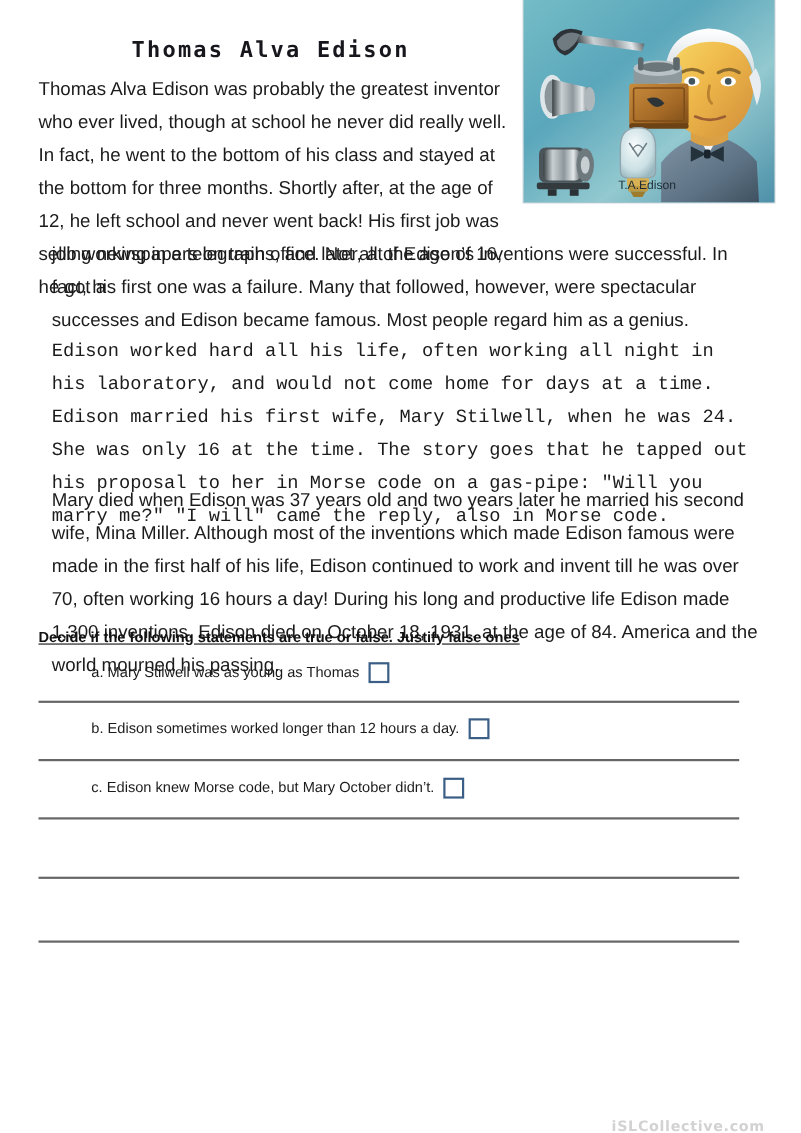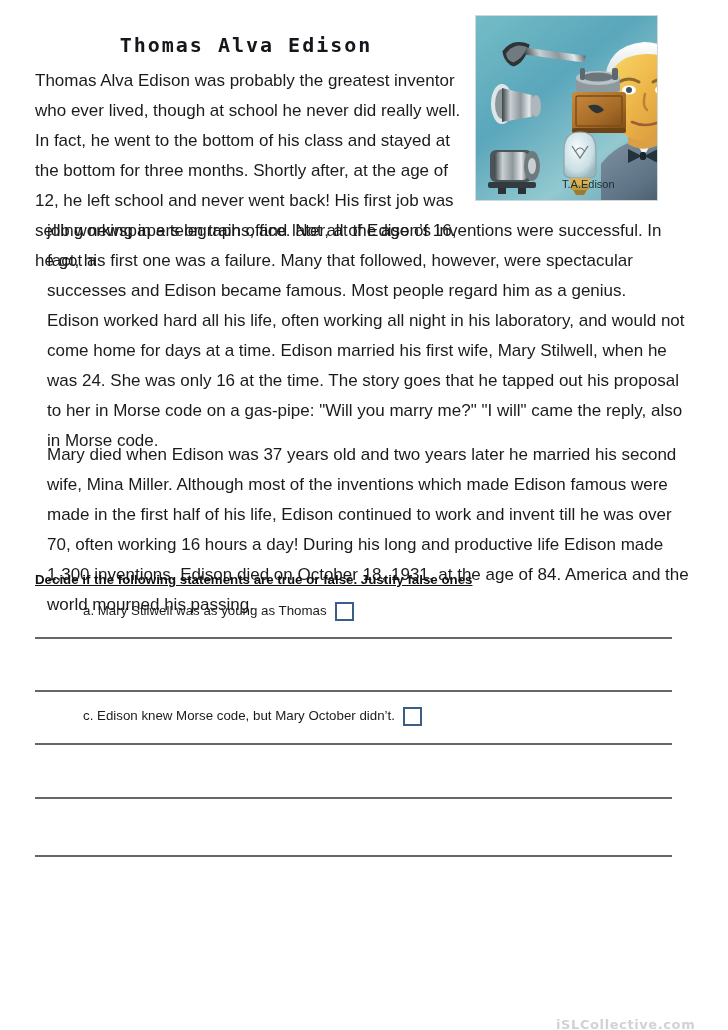--- a/index.html
+++ b/index.html
@@ -34,42 +34,42 @@
     font-weight: bold;
     font-size: 20px;
     letter-spacing: 2px;
     color: #16161c;
   }
 
   
   .illustration {
     position: absolute;
     left: 476px;
-    top: 16px;
-    width: 181px;
+    top: 0;
+    width: 228px;
     height: 184px;
     overflow: hidden;
     background: linear-gradient(160deg, #6fb7c4 0%, #5ea7bb 28%, #8fc6cd 55%, #62a8bd 80%, #4f93ab 100%);
     box-shadow: 0 0 0 1px #cfd8dc;
   }
   .illustration svg { display: block; }
 
   
   .passage {
     position: absolute;
     left: 35px;
     font-size: 17px;
     line-height: 30px;
     color: #1b1b1b;
     text-align: left;
   }
   .passage.p-narrow { top: 66px; width: 432px; }
   .passage.p-wide   { width: 642px; margin-left: 12px; }
   #para-1-rest { top: 216px; }
-  #para-2      { top: 306px; }
+  #para-2      { top: 306px; font-family: Liberation Mono, monospace; }
   #para-3      { top: 440px; }
 
   
   .exercise-heading {
     position: absolute;
     left: 35px;
     top: 572px;
     font-size: 13.3px;
     font-weight: bold;
     text-decoration: underline;
@@ -254,20 +254,24 @@
   <div class="passage p-wide" id="para-3">Mary died when Edison was 37 years old and two years later he married his second wife, Mina Miller.  Although most of the inventions which made Edison famous were made in the first half of his life, Edison continued to work and invent till he was over 70, often working 16 hours a day!  During his long and productive life Edison made 1,300 inventions.  Edison died on October 18, 1931, at the age of 84.  America and the world mourned his passing.</div>
 
   <div class="exercise-heading">Decide if the following statements are true or false. Justify false ones</div>
 
   <div class="question-row" style="top:601px">
     <span class="question-text">a. Mary Stilwell was as young as Thomas</span>
     <span class="answer-box"></span>
   </div>
   <div class="answer-rule" style="top:637px"></div>
 
+  <div class="question-row" style="top:652px">
+    <span class="question-text">b. Edison sometimes worked longer than 12 hours a day.</span>
+    <span class="answer-box"></span>
+  </div>
   <div class="answer-rule" style="top:690px"></div>
 
   <div class="question-row" style="top:706px">
     <span class="question-text">c. Edison knew Morse code, but Mary October didn’t.</span>
     <span class="answer-box"></span>
   </div>
   <div class="answer-rule" style="top:743px"></div>
 
   <div class="answer-rule" style="top:797px"></div>
 

